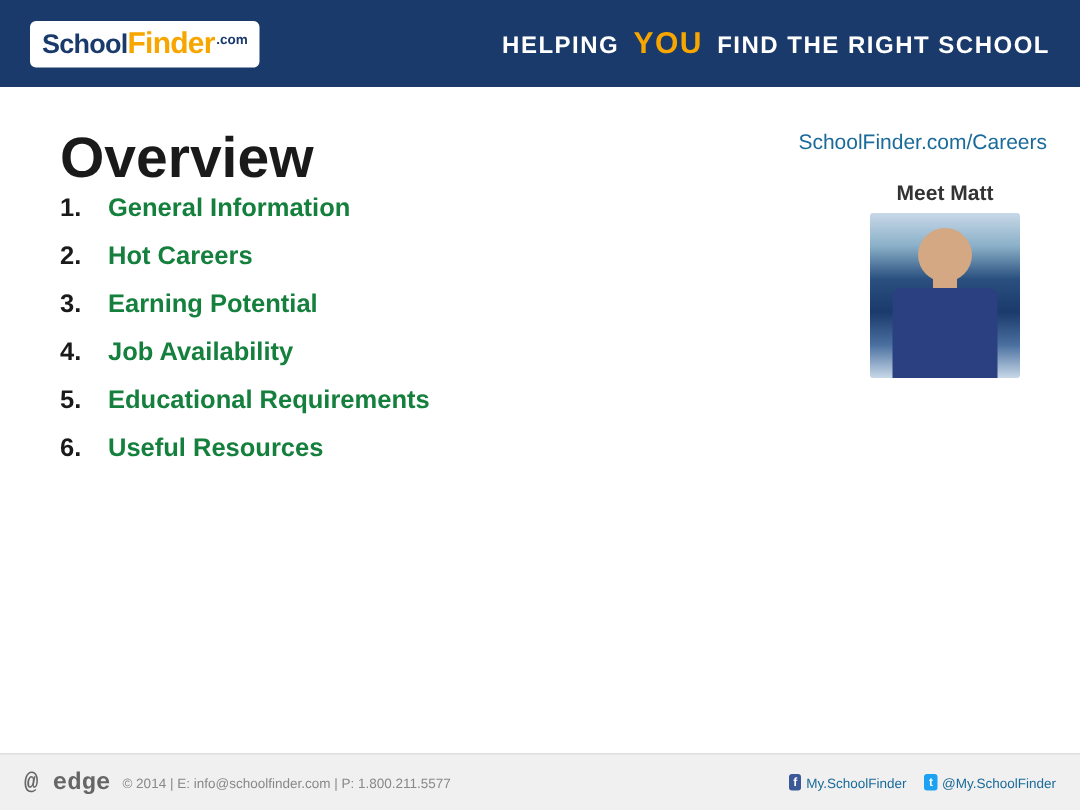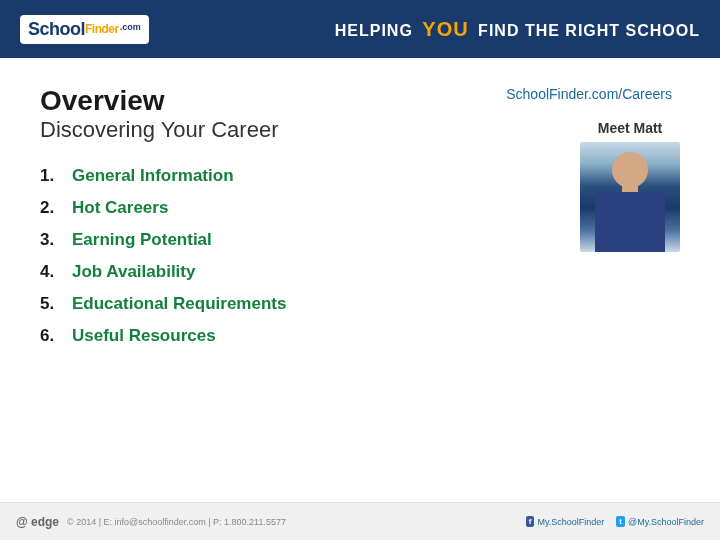--- a/index.html
+++ b/index.html
@@ -39,21 +39,21 @@
 
     .logo-school {
       font-weight: 900;
       font-size: 18px;
       color: #1a3a6b;
       letter-spacing: -0.5px;
     }
 
     .logo-finder {
       font-weight: 900;
-      font-size: 12px;
+      font-size: 20px;
       color: #f7a600;
       letter-spacing: -0.5px;
     }
 
     .logo-dot-com {
       font-size: 9px;
       color: #1a3a6b;
       font-weight: bold;
       margin-left: 1px;
       align-self: flex-start;
@@ -69,37 +69,37 @@
     }
 
     .header-tagline .you-text {
       color: #f7a600;
       font-size: 20px;
       font-weight: 700;
       margin: 0 4px;
     }
 
     .overview-title {
-      font-size: 28px;
+      font-size: 38px;
       font-weight: 700;
       color: #1a1a1a;
       line-height: 1.1;
     }
 
     .overview-subtitle {
       font-size: 22px;
       font-weight: 400;
       color: #333;
       margin-bottom: 22px;
     }
 
     .school-finder-link {
       position: absolute;
       top: 28px;
-      right: 48px;
+      right: 22px;
       color: #1a6a9a;
       font-size: 14px;
       text-decoration: none;
     }
 
     .content-area {
       display: flex;
       align-items: flex-start;
       gap: 30px;
     }
@@ -196,23 +196,24 @@
       padding: 0 16px;
     }
 
     .footer-left {
       display: flex;
       align-items: center;
       gap: 8px;
     }
 
     .edge-logo {
-      font-size: 12px;
+      font-size: 16px;
       color: #666;
       font-weight: 600;
+      font-family: Liberation Mono, monospace;
     }
 
     .footer-copyright {
       font-size: 9px;
       color: #888;
     }
 
     .footer-sponsored {
       font-size: 9px;
       color: #888;
@@ -280,21 +281,20 @@
     <span>HELPING</span>
     <span class="you-text">You</span>
     <span>FIND THE RIGHT SCHOOL</span>
   </div>
 </div>
 
 <div class="content-wrapper">
 
   <div>
     <div class="overview-title">Overview</div>
-    <div class="overview-subtitle">Discovering Your Career</div>
   </div>
 
   <a class="school-finder-link">SchoolFinder.com/Careers</a>
 
   <div class="content-area">
 
     <div class="list-section">
       <ol>
         <li>
             <span>General Information</span>

